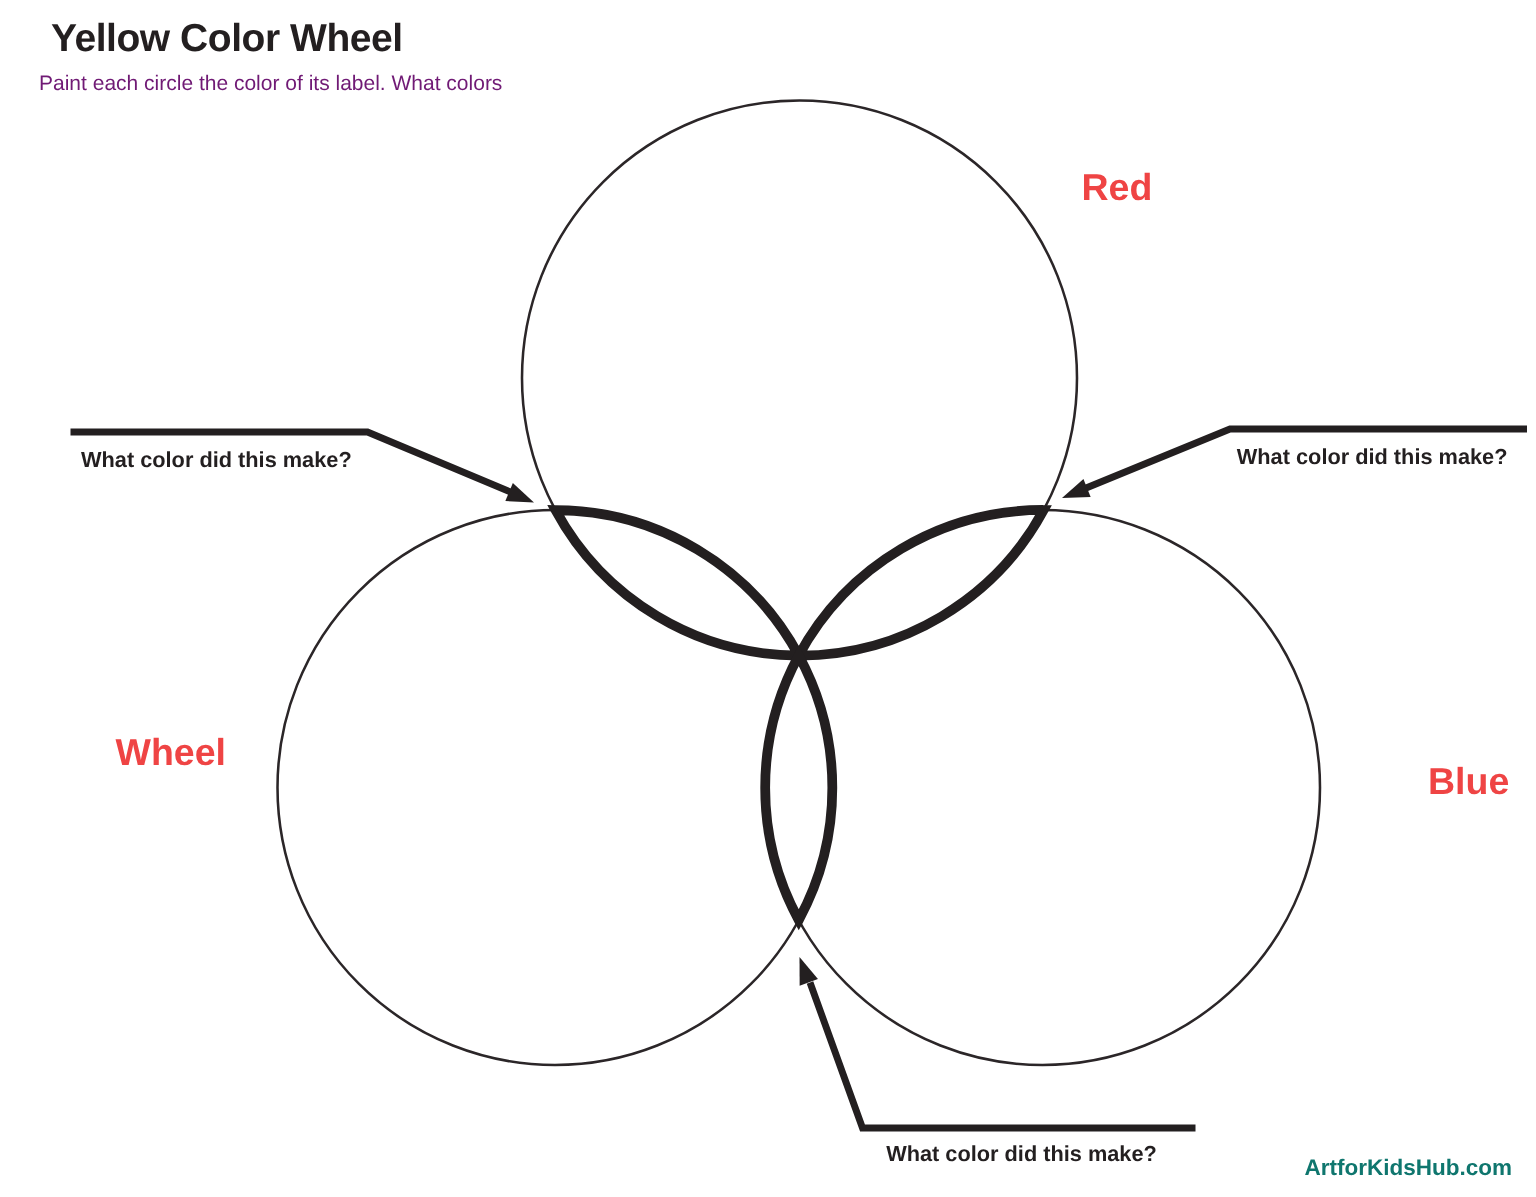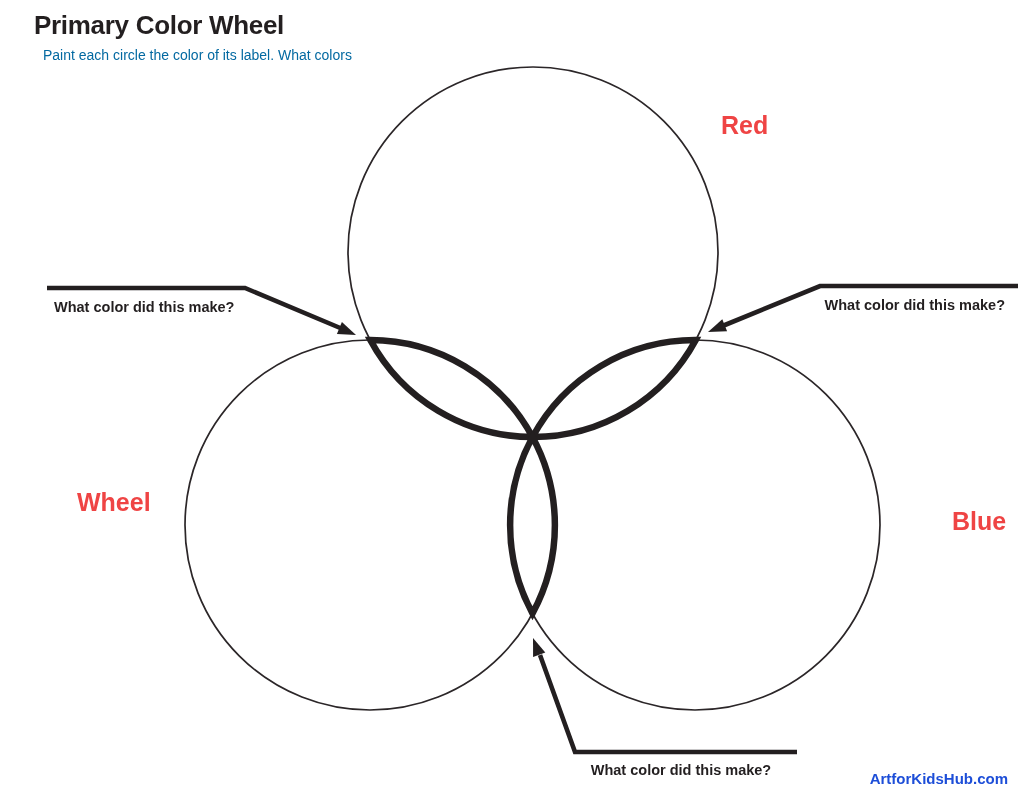--- a/index.html
+++ b/index.html
@@ -29,25 +29,25 @@
     top: 10px;
     margin: 0;
     font-size: 26px;
     font-weight: bold;
     letter-spacing: -0.3px;
     color: #231f20;
     white-space: nowrap;
   }
   .instructions {
     position: absolute;
-    left: 43px;
+    left: 26px;
     top: 47px;
     font-size: 14px;
     line-height: 16px;
-    color: #0369a1;
+    color: #701a75;
   }
   .circle-label {
     position: absolute;
     font-size: 25px;
     font-weight: bold;
     color: #ef4444;
     white-space: nowrap;
   }
   .circle-label.red    { left: 721px; top: 111px; }
   .circle-label.yellow { left: 77px;  top: 488px; }
@@ -61,21 +61,21 @@
   }
   .callout-label.left   { left: 54px;  top: 299px; }
   .callout-label.right  { right: 19px; top: 297px; }
   .callout-label.bottom { left: 681px; top: 762px; transform: translateX(-50%); }
   .website-credit {
     position: absolute;
     right: 16px;
     top: 770px;
     font-size: 15px;
     font-weight: bold;
-    color: #1d4ed8;
+    color: #0f766e;
     white-space: nowrap;
   }
 </style>
 </head>
 <body>
 
 <div class="page">
 
   <svg class="diagram" viewBox="0 0 1024 798">
 
@@ -96,21 +96,21 @@
       <polyline points="1018,286 820,286 720,327"></polyline>
       <polyline points="797,752 575,752 540,655"></polyline>
     </g>
     <g fill="#231f20" stroke="none">
       <polygon points="356,335 336.9,334 341.9,322"></polygon>
       <polygon points="708,332 722.3,319.3 727.1,331.3"></polygon>
       <polygon points="533,638 545.3,652.6 533.1,657.1"></polygon>
     </g>
   </svg>
 
-  <h1 class="page-title">Primary Color Wheel</h1>
+  <h1 class="page-title">Yellow Color Wheel</h1>
 
   <div class="instructions">
     <div>Paint each circle the color of its label. What colors</div>
   </div>
 
   <div class="circle-label red">Red</div>
   <div class="circle-label yellow">Wheel</div>
   <div class="circle-label blue">Blue</div>
 
   <div class="callout-label left">What color did this make?</div>

